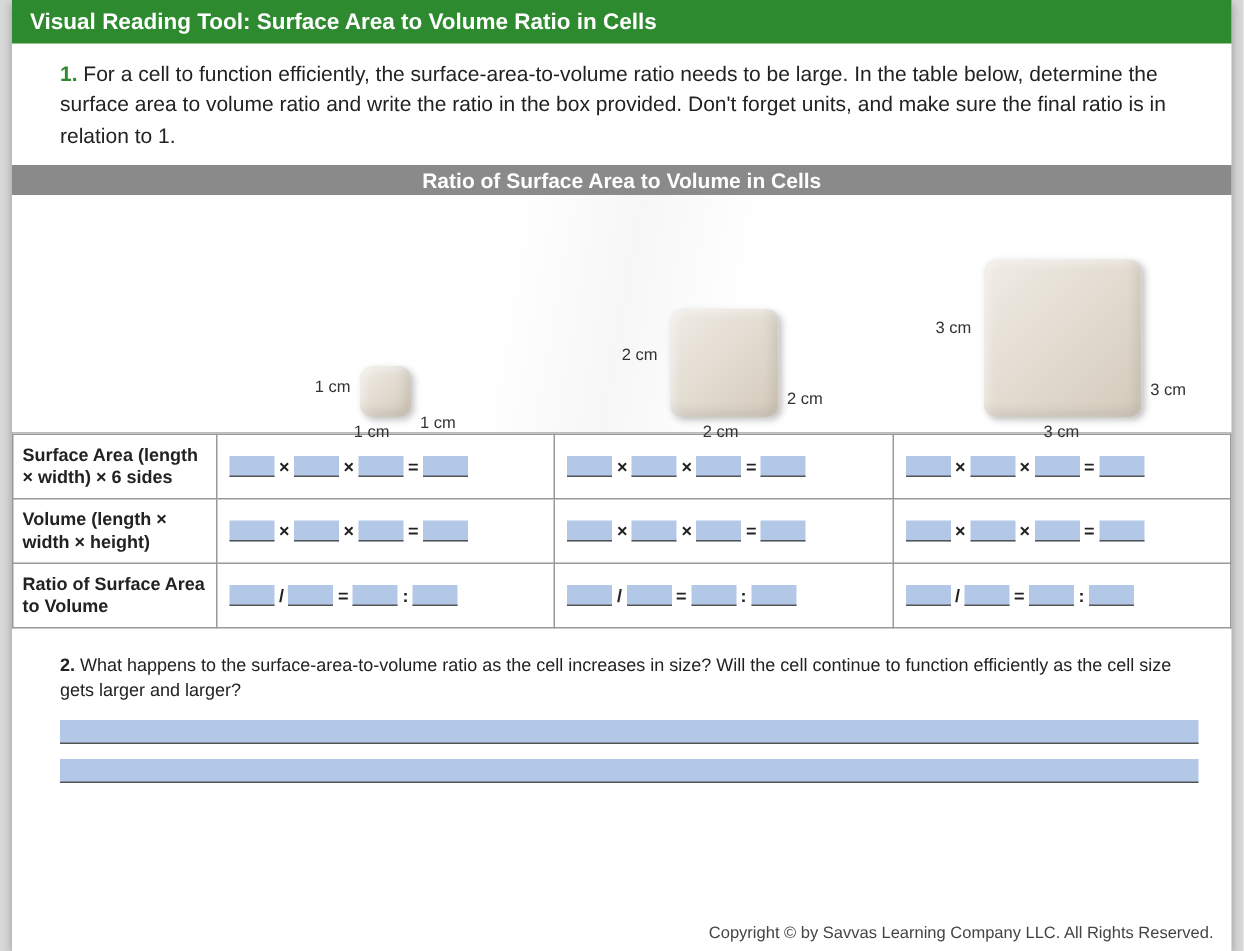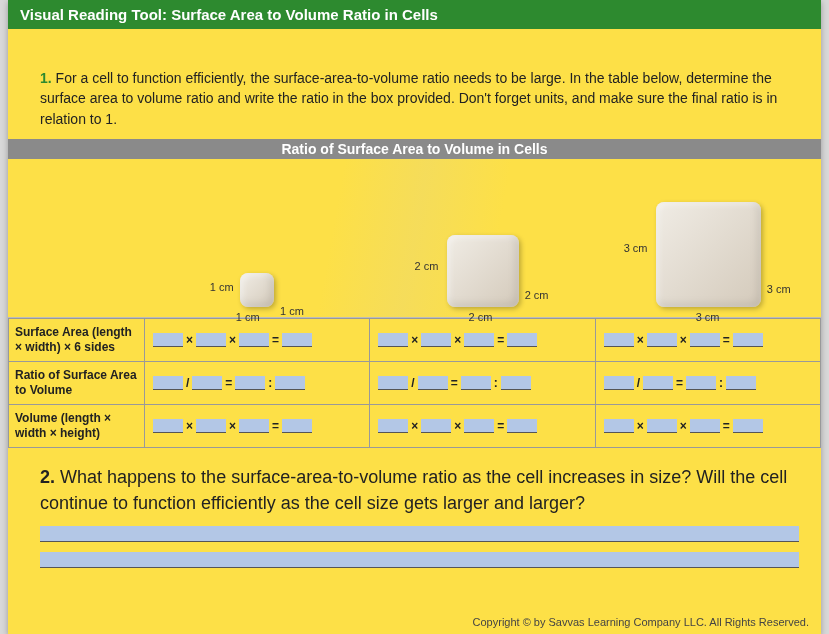--- a/index.html
+++ b/index.html
@@ -5,35 +5,35 @@
 * { box-sizing: border-box; margin: 0; padding: 0; }
 body {
   font-family: Arial, Helvetica, sans-serif;
   background: #d8d8d8;
   width: 829px;
   height: 634px;
   overflow: hidden;
   position: relative;
 }
 .page {
-  background: #fde047;
+  background: #ffffff;
   margin: 0 8px;
   min-height: 634px;
   box-shadow: 0 2px 6px rgba(0,0,0,0.3);
 }
 .title-bar {
   background: #2d8a2f;
   color: #fff;
   padding: 6px 12px;
   font-weight: bold;
   font-size: 15px;
 }
 .content { padding: 10px 22px 6px 32px; font-size: 14px; color: #222; }
 .q1-num { font-weight: bold; color: #2d8a2f; }
-.q1-text { line-height: 1.45; margin-bottom: 10px; margin-top: 29px; }
+.q1-text { line-height: 1.45; margin-bottom: 10px; }
 .table-title {
   background: #8a8a8a;
   color: #fff;
   font-weight: bold;
   text-align: center;
   padding: 2px;
   font-size: 14px;
   margin-left: -32px;
   margin-right: -22px;
 }
@@ -96,21 +96,21 @@
   display: inline-block;
   width: 30px;
   height: 14px;
   background: #b3c7e6;
   border-bottom: 1px solid #555;
   vertical-align: middle;
   margin: 0 2px;
 }
 .op { display: inline-block; padding: 0 1px; vertical-align: middle; font-size: 12px; }
 
-.q2 { margin-top: 16px; font-size: 18px; line-height: 1.45; }
+.q2 { margin-top: 16px; font-size: 12px; line-height: 1.45; }
 .answer-line {
   height: 16px;
   background: #b3c7e6;
   border-bottom: 1px solid #555;
   margin-top: 10px;
 }
 .copyright {
   position: absolute;
   bottom: 6px;
   right: 20px;
@@ -173,41 +173,41 @@
           <span class="blank"></span><span class="op">×</span><span class="blank"></span><span class="op">×</span><span class="blank"></span><span class="op">=</span><span class="blank"></span>
         </td>
         <td class="expr-cell">
           <span class="blank"></span><span class="op">×</span><span class="blank"></span><span class="op">×</span><span class="blank"></span><span class="op">=</span><span class="blank"></span>
         </td>
         <td class="expr-cell">
           <span class="blank"></span><span class="op">×</span><span class="blank"></span><span class="op">×</span><span class="blank"></span><span class="op">=</span><span class="blank"></span>
         </td>
       </tr>
       <tr>
-        <td class="rowhead">Ratio of Surface Area to Volume</td>
-        <td class="expr-cell">
-          <span class="blank"></span><span class="op">/</span><span class="blank"></span><span class="op">=</span><span class="blank"></span><span class="op">:</span><span class="blank"></span>
-        </td>
-        <td class="expr-cell">
-          <span class="blank"></span><span class="op">/</span><span class="blank"></span><span class="op">=</span><span class="blank"></span><span class="op">:</span><span class="blank"></span>
-        </td>
-        <td class="expr-cell">
-          <span class="blank"></span><span class="op">/</span><span class="blank"></span><span class="op">=</span><span class="blank"></span><span class="op">:</span><span class="blank"></span>
+        <td class="rowhead">Volume (length × width × height)</td>
+        <td class="expr-cell">
+          <span class="blank"></span><span class="op">×</span><span class="blank"></span><span class="op">×</span><span class="blank"></span><span class="op">=</span><span class="blank"></span>
+        </td>
+        <td class="expr-cell">
+          <span class="blank"></span><span class="op">×</span><span class="blank"></span><span class="op">×</span><span class="blank"></span><span class="op">=</span><span class="blank"></span>
+        </td>
+        <td class="expr-cell">
+          <span class="blank"></span><span class="op">×</span><span class="blank"></span><span class="op">×</span><span class="blank"></span><span class="op">=</span><span class="blank"></span>
         </td>
       </tr>
       <tr>
-        <td class="rowhead">Volume (length × width × height)</td>
-        <td class="expr-cell">
-          <span class="blank"></span><span class="op">×</span><span class="blank"></span><span class="op">×</span><span class="blank"></span><span class="op">=</span><span class="blank"></span>
-        </td>
-        <td class="expr-cell">
-          <span class="blank"></span><span class="op">×</span><span class="blank"></span><span class="op">×</span><span class="blank"></span><span class="op">=</span><span class="blank"></span>
-        </td>
-        <td class="expr-cell">
-          <span class="blank"></span><span class="op">×</span><span class="blank"></span><span class="op">×</span><span class="blank"></span><span class="op">=</span><span class="blank"></span>
+        <td class="rowhead">Ratio of Surface Area to Volume</td>
+        <td class="expr-cell">
+          <span class="blank"></span><span class="op">/</span><span class="blank"></span><span class="op">=</span><span class="blank"></span><span class="op">:</span><span class="blank"></span>
+        </td>
+        <td class="expr-cell">
+          <span class="blank"></span><span class="op">/</span><span class="blank"></span><span class="op">=</span><span class="blank"></span><span class="op">:</span><span class="blank"></span>
+        </td>
+        <td class="expr-cell">
+          <span class="blank"></span><span class="op">/</span><span class="blank"></span><span class="op">=</span><span class="blank"></span><span class="op">:</span><span class="blank"></span>
         </td>
       </tr>
     </tbody>
       </table>
 
     <p class="q2">
       <span class="q1-num" style="color:#222">2.</span>
       <span>What happens to the surface-area-to-volume ratio as the cell increases in size? Will the cell continue to function efficiently as the cell size gets larger and larger?</span>
     </p>
     <div class="answer-line"></div>

